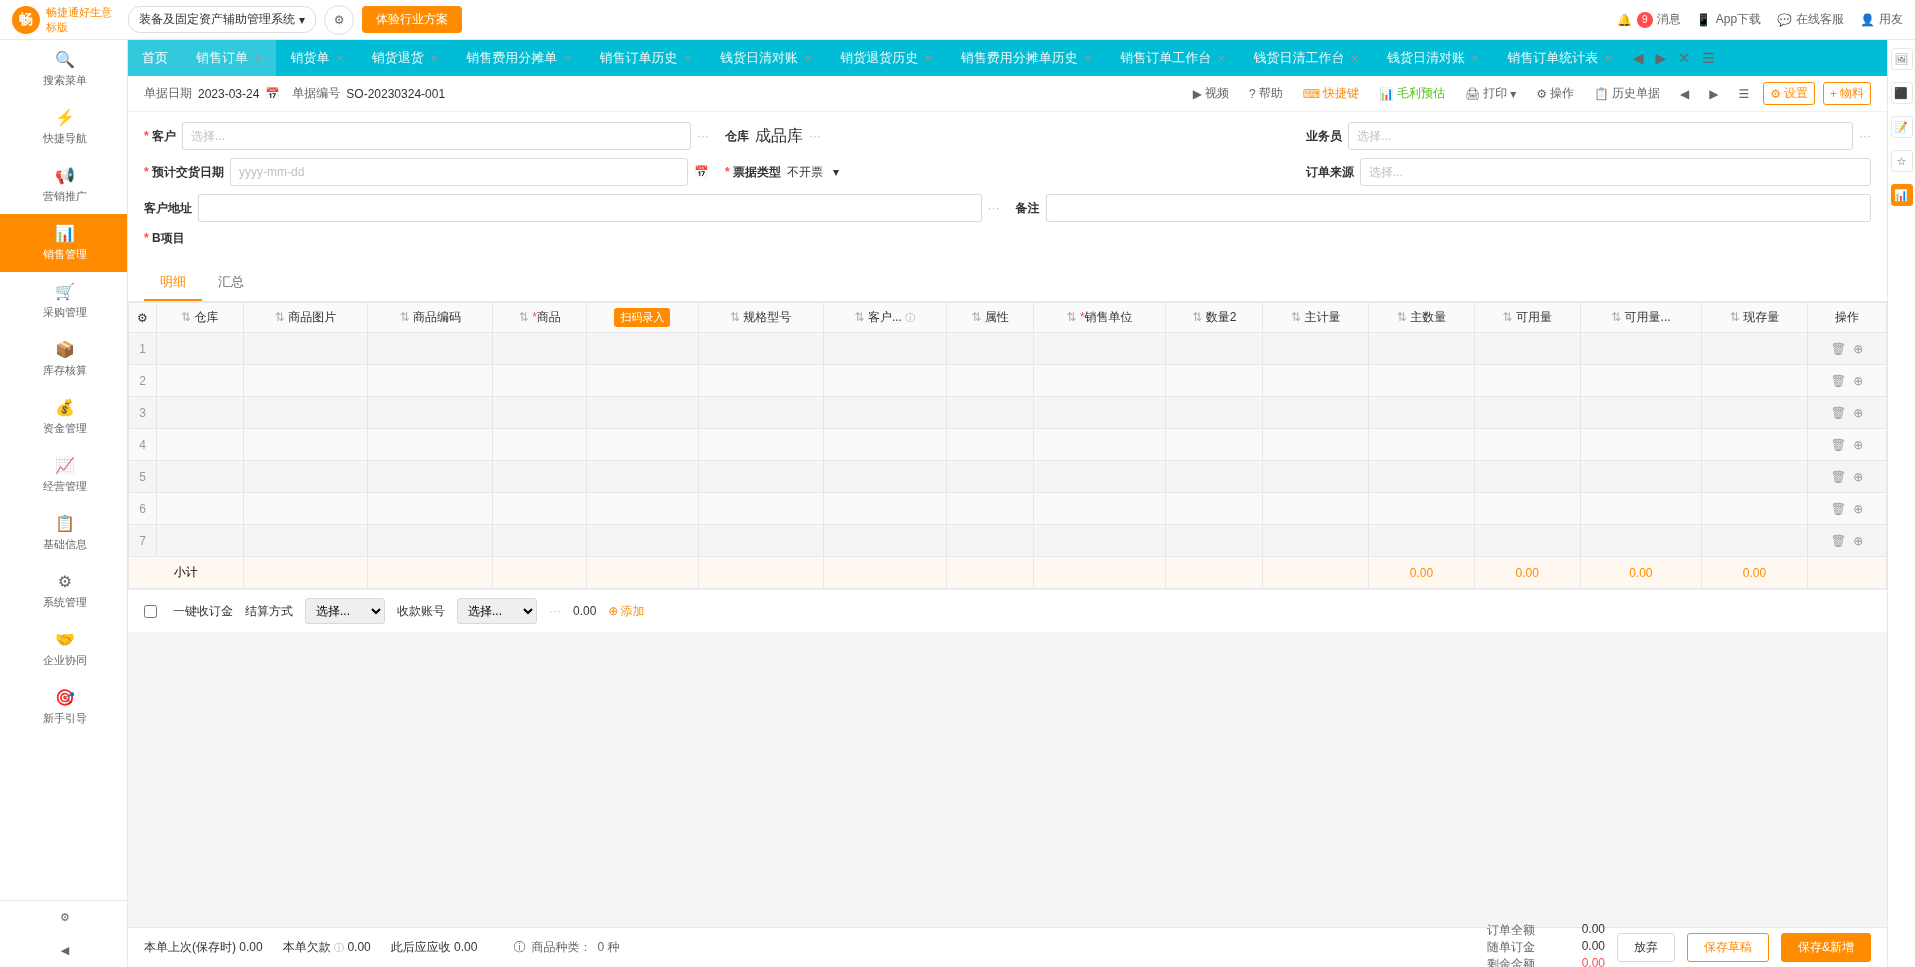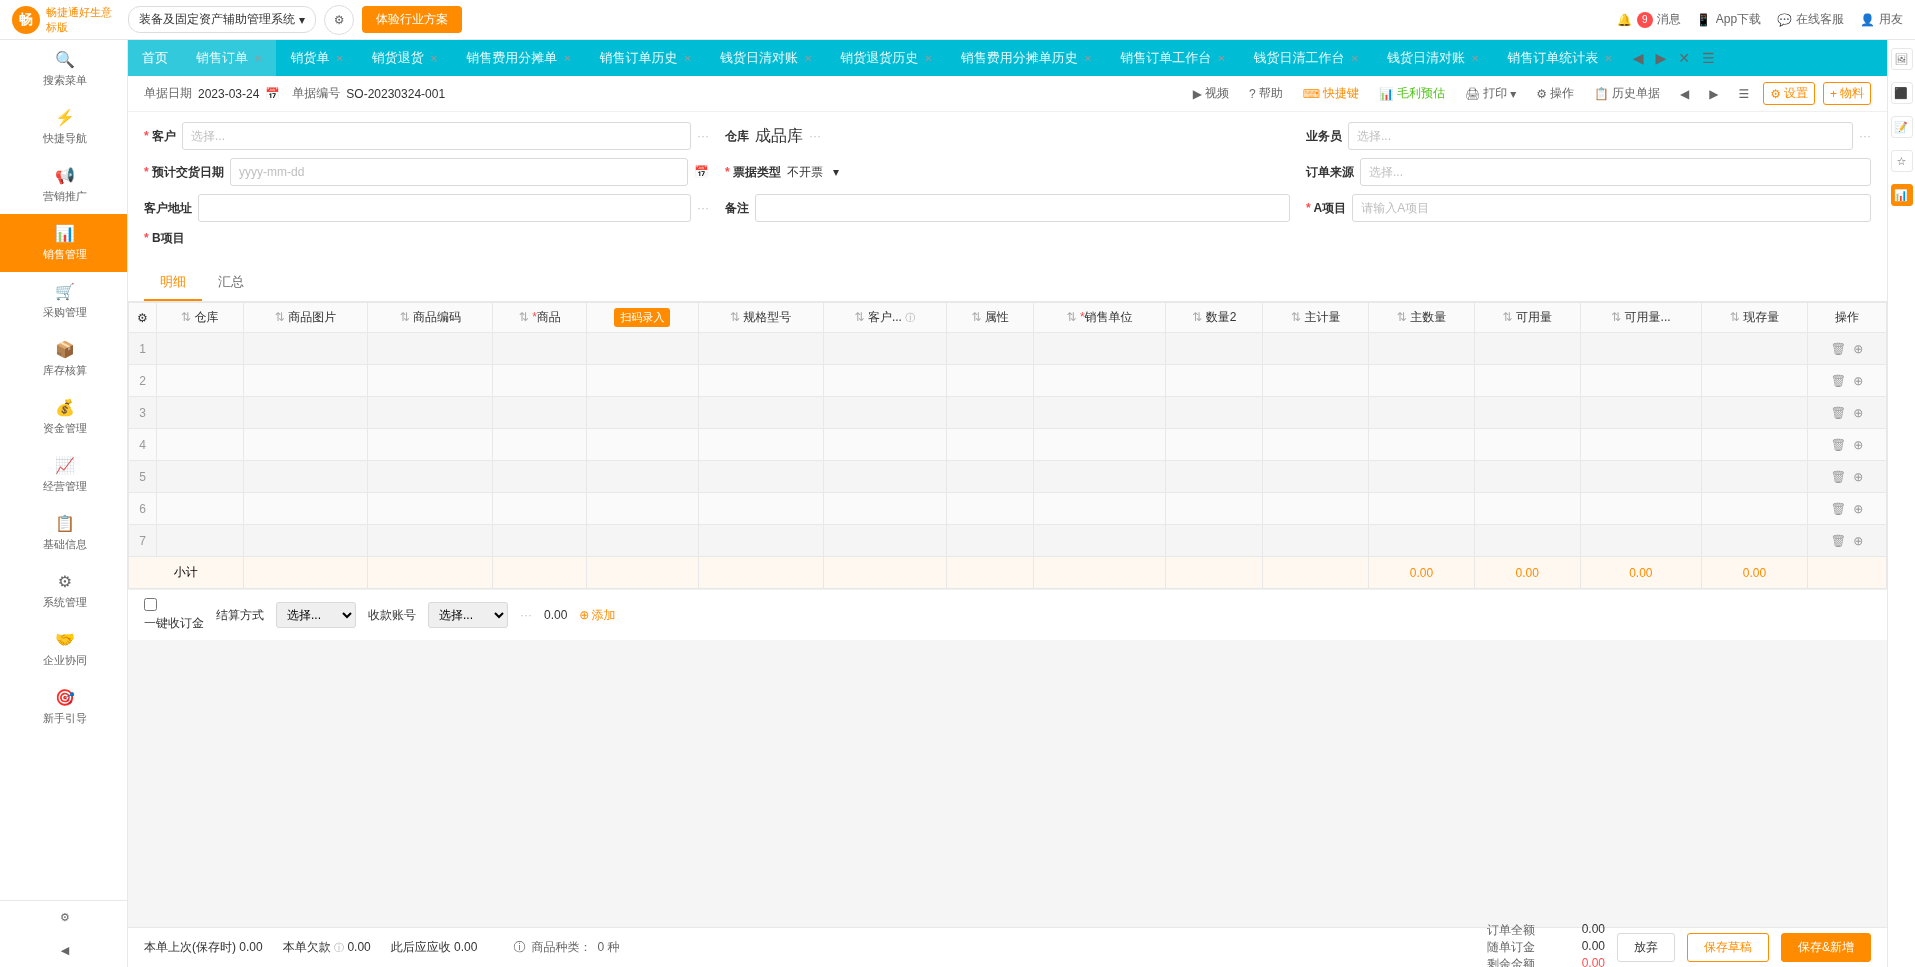--- a/index.html
+++ b/index.html
@@ -90,21 +90,21 @@
     .table-scroll-wrap::-webkit-scrollbar { height: 6px; }
     .table-scroll-wrap::-webkit-scrollbar-track { background: #f0f0f0; }
     .table-scroll-wrap::-webkit-scrollbar-thumb { background: #ccc; border-radius: 3px; }
 
     
     .right-panel { width: 28px; background: #fff; border-left: 1px solid #e8e8e8; display: flex; flex-direction: column; align-items: center; padding: 8px 0; gap: 12px; }
     .right-panel-icon { width: 22px; height: 22px; border: 1px solid #e8e8e8; border-radius: 3px; display: flex; align-items: center; justify-content: center; cursor: pointer; font-size: 11px; color: #666; }
 
     
     .payment-row { display: flex; align-items: center; gap: 12px; padding: 8px 16px; background: #fff; border-top: 1px solid #f0f0f0; font-size: 12px; }
-    .checkbox-label { display: flex; align-items: flex-start; gap: 4px; cursor: pointer; flex-direction: column; }
+    .checkbox-label { display: flex; align-items: center; gap: 16px; cursor: pointer; }
     .payment-select { height: 26px; border: 1px solid #d9d9d9; border-radius: 3px; padding: 0 6px; font-size: 12px; min-width: 80px; }
     .payment-amount { color: #333; }
     .add-btn { color: #ff8c00; cursor: pointer; display: flex; align-items: center; gap: 2px; }
     .nav-tab-bar { background: #00bcd4; }
     .nav-tab-item { display: inline-flex; align-items: center; padding: 0 14px; height: 36px; font-size: 13px; color: rgba(255,255,255,0.9); cursor: pointer; gap: 4px; }
     .nav-tab-item.active { background: rgba(255,255,255,0.2); color: #fff; font-weight: 500; }
   </style>
 </head>
 <body>
 
@@ -363,24 +363,20 @@
           <div class="form-row">
             <div class="form-field">
               <span class="field-label">客户地址</span>
               <input class="field-input" type="text" style="flex: 2 1 0%;">
               <span class="field-dots">···</span>
             </div>
             <div class="form-field">
               <span class="field-label">备注</span>
               <input class="field-input" type="text" style="flex: 2 1 0%;">
             </div>
-            <div class="form-field">
-              <span class="field-label"><span style="color:#ff4d4f">*</span> <span>A项目</span></span>
-              <input class="field-input" type="text" style="flex: 2 1 0%;" placeholder="请输入A项目">
-            </div>
           </div>
           <div class="form-row">
             <div class="form-field">
               <span class="field-label"><span style="color:#ff4d4f">*</span> <span>B项目</span></span>
             </div>
           </div>
         </div>
 
         <div class="detail-tabs">
           <div class="detail-tab active">明细</div>

